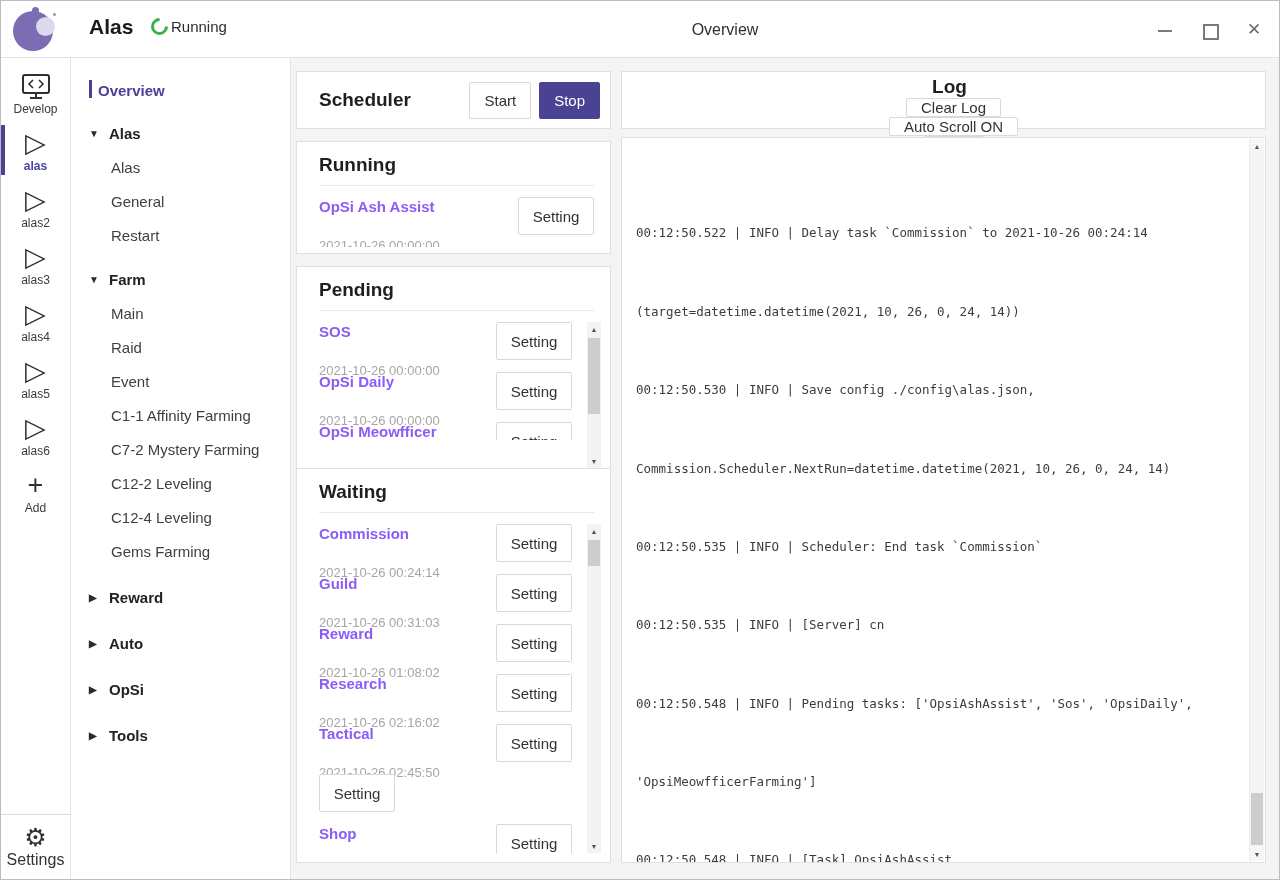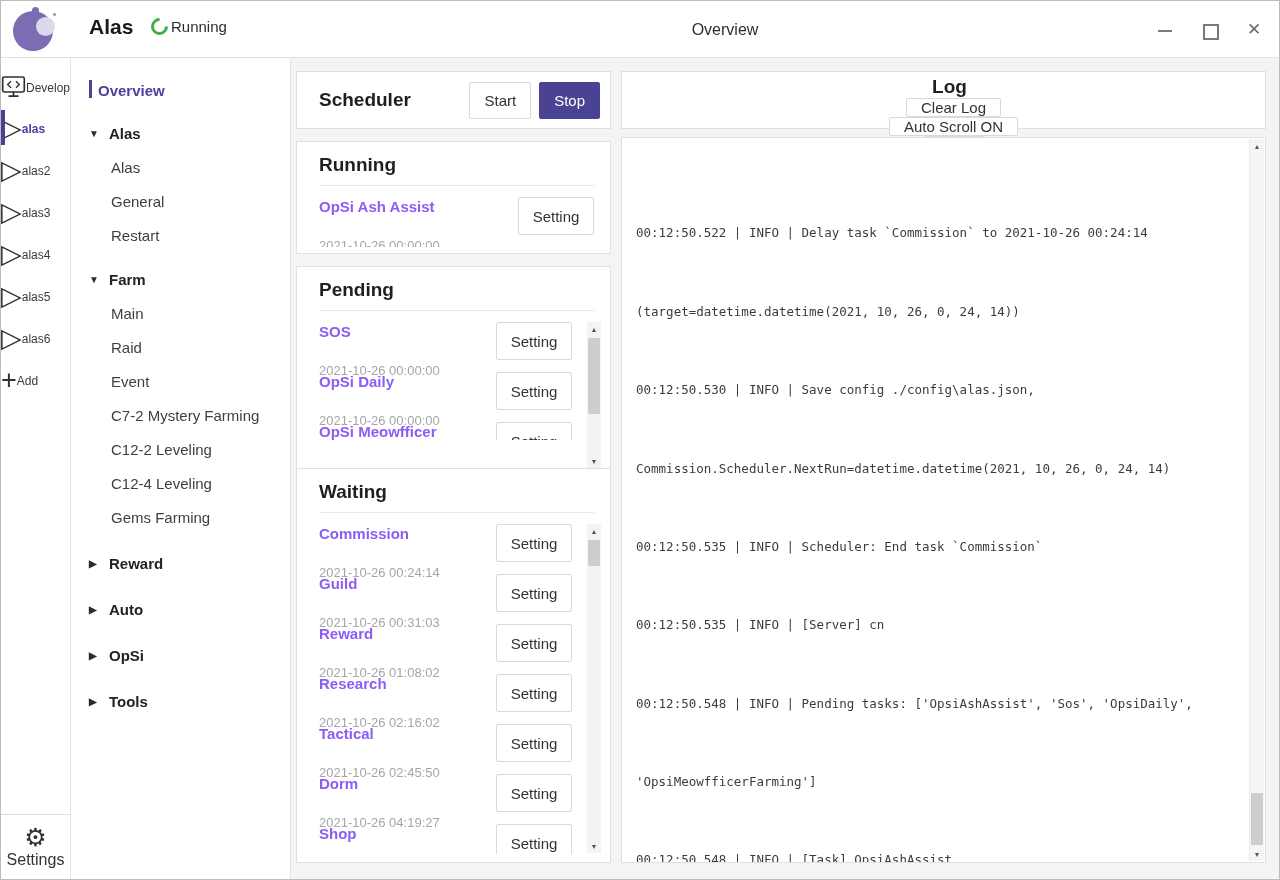--- a/index.html
+++ b/index.html
@@ -22,21 +22,21 @@
   .spinner { width:17px; height:17px; border:3px solid #3fae49; border-top-color:transparent; border-radius:50%; transform:rotate(45deg); }
   .status-text { font-size:15px; color:#2d2d2d; margin-left:3px; }
   .win-title { position:absolute; left:290px; right:120px; top:0; height:57px; display:flex; align-items:center; justify-content:center; font-size:16px; color:#2f2f2f; }
   .win-controls { position:absolute; right:16px; top:0; height:57px; display:flex; align-items:center; gap:28px; }
   .wc { width:16px; height:16px; position:relative; cursor:default; }
   .wc-min::after { content:""; position:absolute; left:1px; right:1px; top:8px; border-top:2px solid #7a7a7a; }
   .wc-max::after { content:""; position:absolute; left:2px; top:2px; width:12px; height:12px; border:2px solid #7a7a7a; }
   .wc-close { font-size:17px; color:#6f6f6f; line-height:16px; text-align:center; width:18px; }
   
   .rail { position:absolute; top:57px; left:0; bottom:0; width:70px; background:#fff; border-right:1px solid #e4e4e4; padding-top:10px; }
-  .rail-item { position:relative; display:flex; align-items:center; padding:5px 0 4px; margin-bottom:3px; cursor:pointer; }
+  .rail-item { position:relative; display:flex; flex-direction:column; align-items:center; padding:5px 0 4px; margin-bottom:3px; cursor:pointer; }
   .rail-item .glyph { font-size:27px; line-height:30px; color:#2f2f2f; font-weight:400; }
   .rail-item .rlabel { font-size:12px; color:#3a3a3a; margin-top:1px; }
   .rail-item.active .rlabel { color:#4741a5; font-weight:700; }
   .rail-item.active::before { content:""; position:absolute; left:0; top:2px; bottom:2px; width:4px; background:#4a4292; }
   .rail-settings { position:absolute; bottom:0; left:0; right:0; border-top:1px solid #ddd; padding:8px 0 10px; display:flex; flex-direction:column; align-items:center; cursor:pointer; }
   .rail-settings .glyph { font-size:25px; line-height:28px; color:#2f2f2f; }
   .dev-icon { width:30px; height:28px; }
   
   .nav { position:absolute; top:57px; left:70px; bottom:0; width:220px; background:#fff; border-right:1px solid #e4e4e4; padding:20px 0 0 18px; }
   .nav-overview { position:relative; height:24px; display:flex; align-items:center; padding-left:9px; font-size:15px; font-weight:700; color:#4a3f99; margin-bottom:14px; cursor:pointer; }
@@ -164,20 +164,21 @@
     <div class="nav-item nav-child">General</div>
     <div class="nav-item nav-child">Restart</div>
 
     <div class="nav-item nav-section">
       <span class="tri">▼</span>
       <span>Farm</span>
     </div>
     <div class="nav-item nav-child">Main</div>
     <div class="nav-item nav-child">Raid</div>
     <div class="nav-item nav-child">Event</div>
+    <div class="nav-item nav-child">C1-1 Affinity Farming</div>
     <div class="nav-item nav-child">C7-2 Mystery Farming</div>
     <div class="nav-item nav-child">C12-2 Leveling</div>
     <div class="nav-item nav-child">C12-4 Leveling</div>
     <div class="nav-item nav-child">Gems Farming</div>
 
     <div class="nav-item nav-section collapsed">
       <span class="tri">▶</span>
       <span>Reward</span>
     </div>
     <div class="nav-item nav-section collapsed">
@@ -292,24 +293,20 @@
 
           <div class="task-item">
             <div class="task-info">
               <div class="task-name">Tactical</div>
               <div class="task-time">2021-10-26 02:45:50</div>
             </div>
             <button class="btn setting-btn">Setting</button>
           </div>
 
           <div class="task-item">
-            <div class="task-info">
-              <div class="task-name">Dorm</div>
-              <div class="task-time">2021-10-26 04:19:27</div>
-            </div>
             <button class="btn setting-btn">Setting</button>
           </div>
 
           <div class="task-item">
             <div class="task-info">
               <div class="task-name">Shop</div>
               <div class="task-time"></div>
             </div>
             <button class="btn setting-btn">Setting</button>
           </div>

